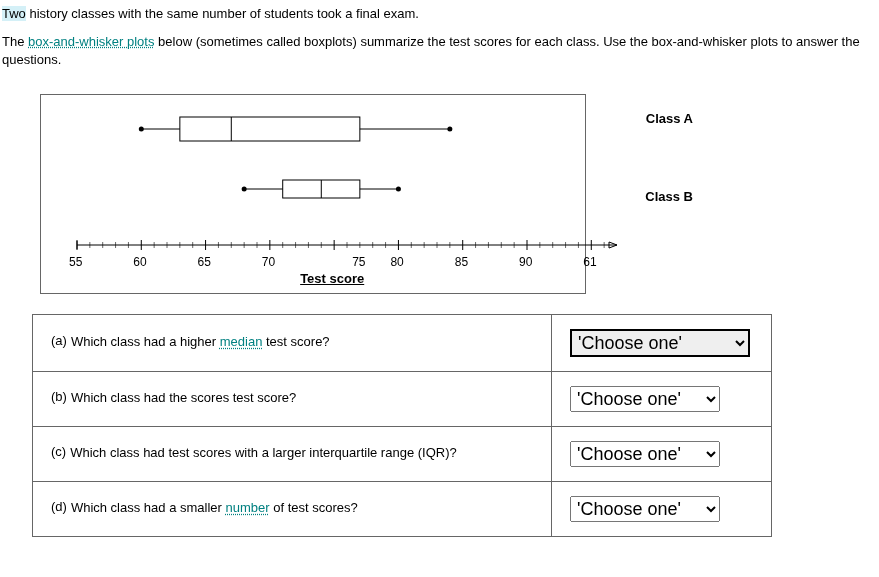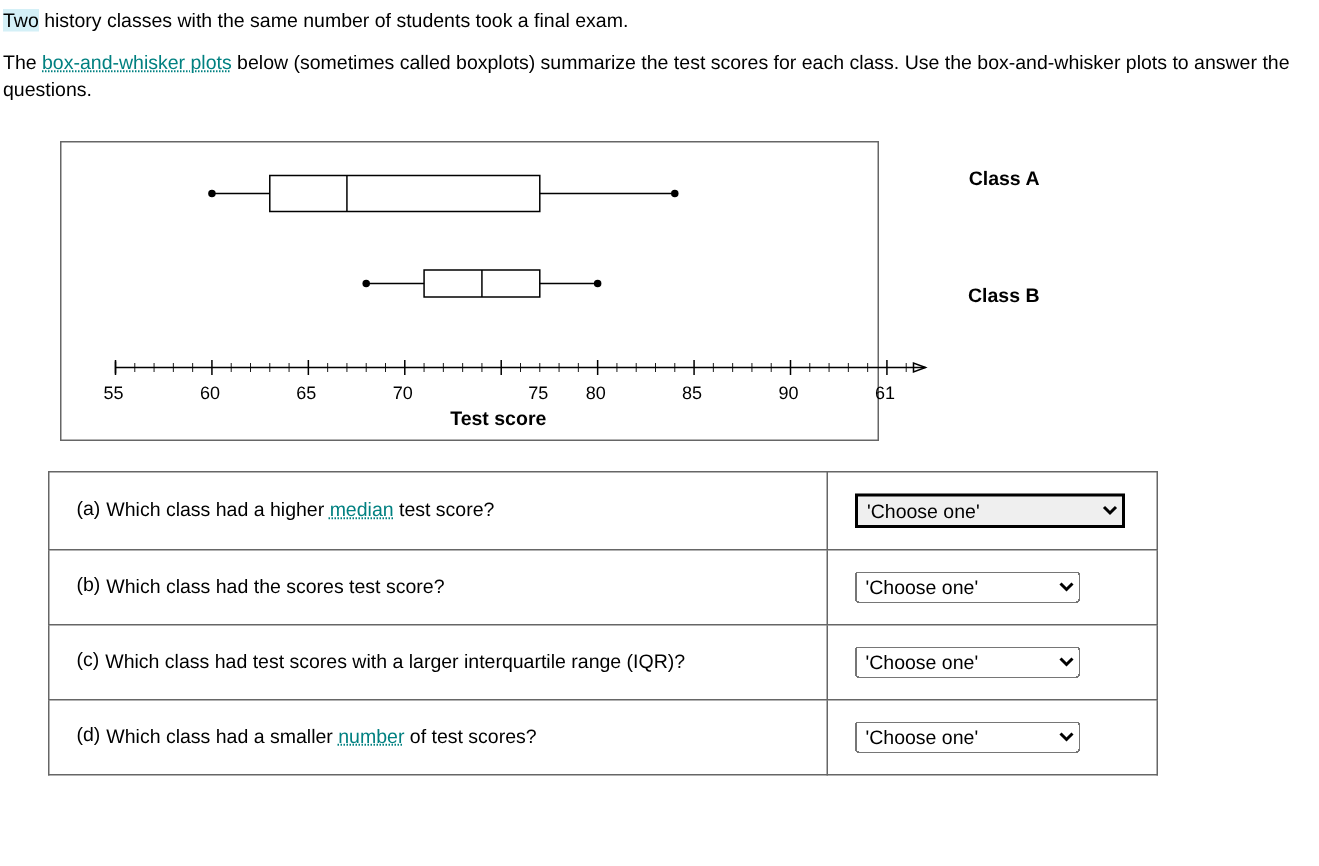--- a/index.html
+++ b/index.html
@@ -15,21 +15,21 @@
     .label-b{right:-54px;top:84px}
     svg{position:absolute}
     .axis-label{position:absolute;font-size:12px}
     .axis-title{font-weight:bold;font-size:13px}
     .qtable{border-collapse:collapse;margin:6px 32px;width:740px}
     .qtable td{border:1px solid #666;padding:14px 18px;vertical-align:middle}
     .qcell{width:520px}
     .qcell .inner{display:flex;flex-direction:row;align-items:flex-start;gap:4px}
     .qtext{line-height:1.4}
     .acell{width:220px}
-    select{font-family:inherit;font-size:13px;padding:1px 2px}
+    select{font-family:inherit;font-size:18px;padding:1px 2px}
     select.thick{border:2px solid #000;width:180px}
     select.thin{width:150px}
   </style>
 </head>
 <body>
 
 <div class="intro">
   <p><span class="hl">Two</span><span> history classes with the same number of students took a final exam.</span></p>
   <p><span>The </span><span class="term">box-and-whisker plots</span><span> below (sometimes called boxplots) summarize the test scores for each class. Use the box-and-whisker plots to answer the questions.</span></p>
 </div>
@@ -103,21 +103,21 @@
       </svg>
       <div class="axis-label" style="left: 10px; top: 150px;">55</div>
       <div class="axis-label" style="left: 74.2857px; top: 150px;">60</div>
       <div class="axis-label" style="left: 138.571px; top: 150px;">65</div>
       <div class="axis-label" style="left: 202.857px; top: 150px;">70</div>
       <div class="axis-label" style="left: 267.143px; top: 150px; margin-left: 26px;">75</div>
       <div class="axis-label" style="left: 331.429px; top: 150px;">80</div>
       <div class="axis-label" style="left: 395.714px; top: 150px;">85</div>
       <div class="axis-label" style="left: 460px; top: 150px;">90</div>
       <div class="axis-label" style="left: 524.286px; top: 150px;">61</div>
-      <div class="axis-label axis-title" style="left: 241.143px; top: 166px;">Test score</div>
+      <div class="axis-label axis-title" style="left: 241.143px; top: 166px; text-decoration: underline;">Test score</div>
     </div>
 </div>
 
 <table class="qtable">
   <tbody>
       <tr>
     <td class="qcell">
       <div class="inner">
             <span>(a)</span>
       <span class="qtext"><span>Which class had a higher </span><span class="term">median</span><span> test score?</span></span>

